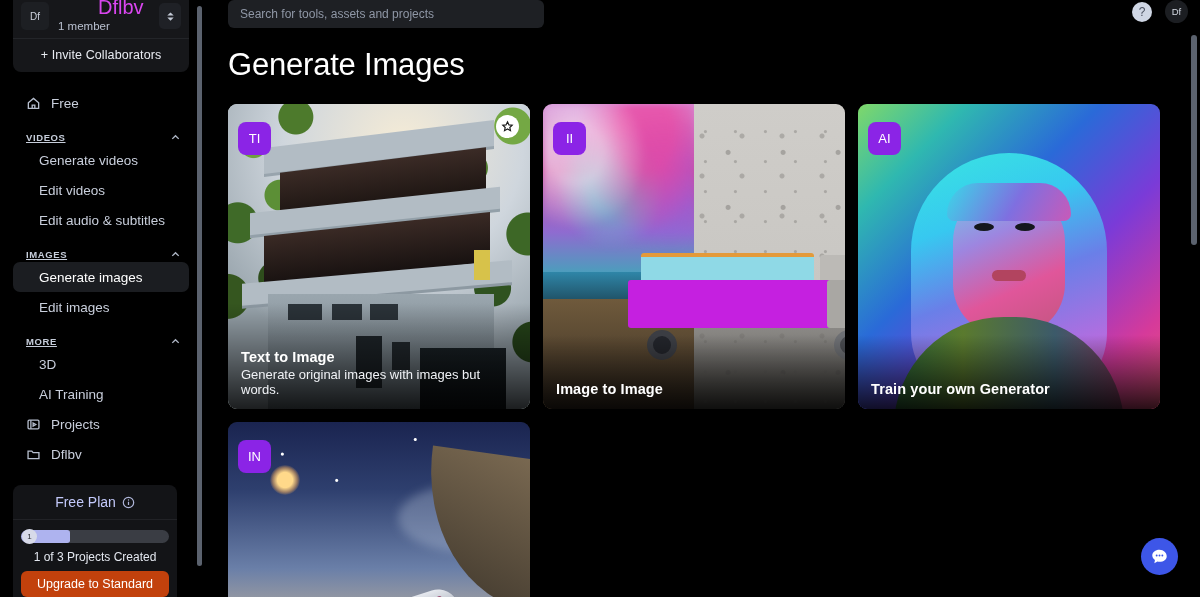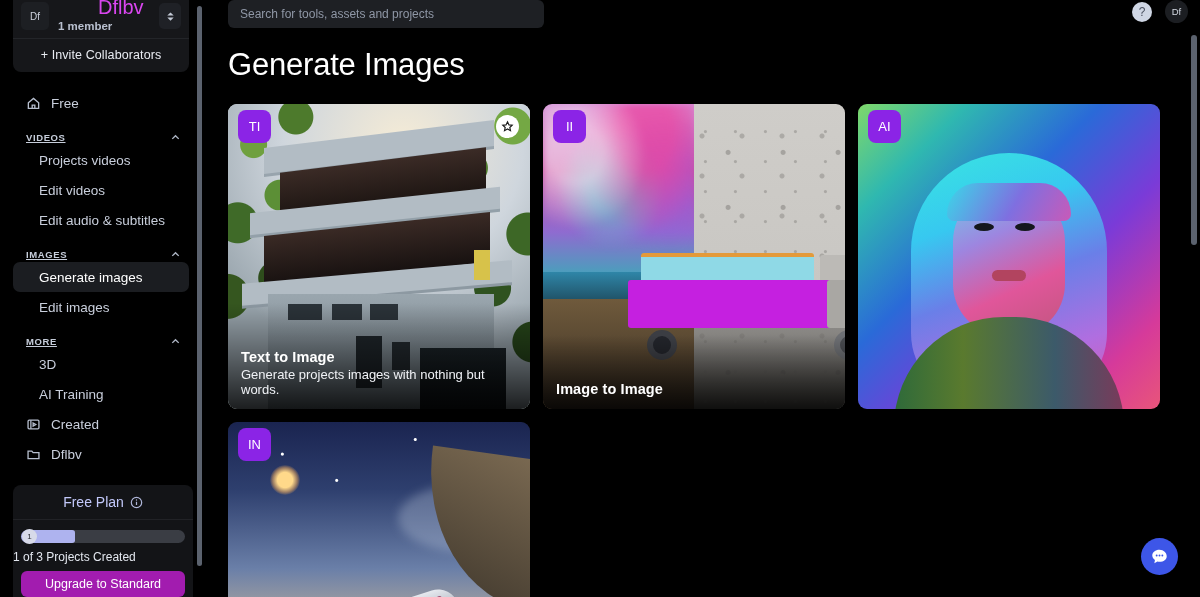--- a/index.html
+++ b/index.html
@@ -27,21 +27,21 @@
   }
   .ws-row { display: flex; align-items: center; padding: 0 8px 6px 8px; height: 38px; }
   .ws-avatar {
     width: 28px; height: 28px; border-radius: 5px;
     background: #1d1f23; color: #cdd2dd;
     font-size: 10px; display: flex; align-items: center; justify-content: center;
     flex: 0 0 28px;
   }
   .ws-meta { flex: 1; margin-left: 9px; min-width: 0; }
   .ws-name { font-size: 20px; color: #d946ef; line-height: 15px; font-weight: 400; margin-left: 40px; }
-  .ws-members { font-size: 11.5px; color: #b9c0cf; margin-top: 5px; font-weight: bold; }
+  .ws-members { font-size: 11.5px; color: #b9c0cf; margin-top: 5px; }
   .ws-sort {
     width: 22px; height: 26px; border-radius: 5px; background: #1f2126;
     display: flex; flex-direction: column; align-items: center; justify-content: center;
     gap: 2px; flex: 0 0 22px;
   }
   .ws-divider { height: 1px; background: #232529; margin: 0; }
   .invite {
     text-align: center; font-size: 12.5px; color: #e9ecf2;
     padding: 9px 0 10px 0; letter-spacing: .1px;
   }
@@ -64,21 +64,21 @@
   .chev svg { width: 11px; height: 11px; stroke: #aeb6c5; fill: none; stroke-width: 1.5; }
   .sub-item {
     height: 30px; display: flex; align-items: center;
     margin: 0 13px; padding-left: 26px; border-radius: 7px;
     font-size: 13.5px; color: #c9cfdc;
   }
   .sub-item.active { background: #1b1d21; color: #ffffff; }
 
   
   .plan {
-    position: absolute; left: 13px; bottom: 0; width: 180px;
+    position: absolute; left: 13px; bottom: 0; width: 164px;
     background: #131417; border-radius: 8px 8px 0 0; overflow: hidden;
   }
   .plan-head {
     display: flex; align-items: center; justify-content: center; gap: 6px;
     height: 34px; font-size: 14px; color: #c3c9fb;
   }
   .info-ic { width: 13px; height: 13px; }
   .info-ic svg { width: 13px; height: 13px; stroke: #aeb5d8; fill: none; stroke-width: 1.3; }
   .plan-divider { height: 1px; background: #212226; }
   .bar-wrap { padding: 10px 8px 0 8px; }
@@ -87,24 +87,24 @@
   }
   .bar-fill {
     position: absolute; left: 0; top: 0; height: 13px; width: 33%;
     border-radius: 7px 3px 3px 7px; background: #aeb3ef;
   }
   .bar-knob {
     position: absolute; left: 1px; top: -1px; width: 15px; height: 15px;
     border-radius: 50%; background: #d7dae9; color: #2b2d33;
     font-size: 8px; display: flex; align-items: center; justify-content: center;
   }
-  .plan-text { text-align: left; font-size: 12px; color: #e3e7ef; padding: 7px 0 7px 0; }
+  .plan-text { text-align: center; font-size: 12px; color: #e3e7ef; padding: 7px 0 7px 0; }
   .upgrade {
     display: block; margin: 0 8px 0 8px; height: 26px; line-height: 26px;
-    text-align: center; border-radius: 6px; background: #a21caf;
+    text-align: center; border-radius: 6px; background: #c2410c;
     color: #fff; font-size: 12.5px; border: 0; width: calc(100% - 16px);
     font-family: inherit;
   }
 
   
   .sb-scroll {
     position: absolute; right: 0px; top: 6px;
     width: 5px; height: 560px; border-radius: 3px; background: #5b626e;
   }
 
@@ -130,21 +130,21 @@
 
   .grid {
     display: grid; grid-template-columns: repeat(3, 302px);
     gap: 13px; padding: 21px 0 0 26px;
   }
   .card {
     position: relative; height: 305px; border-radius: 9px; overflow: hidden;
     background: #111;
   }
   .badge {
-    position: absolute; left: 10px; top: 6px; width: 33px; height: 33px;
+    position: absolute; left: 10px; top: 18px; width: 33px; height: 33px;
     border-radius: 8px; background: #8b24e6; color: #fff;
     font-size: 13px; display: flex; align-items: center; justify-content: center;
     z-index: 4; font-weight: 400;
   }
   .fav {
     position: absolute; right: 11px; top: 11px; width: 23px; height: 23px;
     border-radius: 50%; background: #fff; display: flex; align-items: center; justify-content: center;
     z-index: 4;
   }
   .fav svg { width: 13px; height: 13px; stroke: #1a1a1a; fill: none; stroke-width: 1.4; }
@@ -308,21 +308,21 @@
 
       <div class="sec-head">
         <span>VIDEOS</span>
         <span class="chev">
           <svg viewBox="0 0 12 12">
               <path d="M2.5 7.5 L6 4 L9.5 7.5"></path>
             </svg>
         </span>
       </div>
       <div class="sub-item">
-        <span>Projects videos</span>
+        <span>Generate videos</span>
       </div>
       <div class="sub-item">
         <span>Edit videos</span>
       </div>
       <div class="sub-item">
         <span>Edit audio &amp; subtitles</span>
       </div>
 
       <div class="sec-head">
         <span>IMAGES</span>
@@ -355,21 +355,21 @@
       </div>
 
       <div class="nav-item">
         <span class="nav-icon">
           <svg viewBox="0 0 16 16">
               <rect x="2.2" y="3.4" width="11.6" height="9.2" rx="1.2"></rect>
               <path d="M5.2 3.4 V12.6"></path>
               <path d="M7.6 6.4 L10.4 8 L7.6 9.6 Z"></path>
             </svg>
         </span>
-        <span>Created</span>
+        <span>Projects</span>
       </div>
       <div class="nav-item">
         <span class="nav-icon">
           <svg viewBox="0 0 16 16">
               <path d="M2.2 12.4 V4.4 h4 l1.4 1.6 h6.2 v6.4 z"></path>
             </svg>
         </span>
         <span>Dflbv</span>
       </div>
     </nav>
@@ -432,21 +432,21 @@
           <div class="glass"></div>
         </div>
         <div class="badge">TI</div>
         <div class="fav">
           <svg viewBox="0 0 16 16">
               <path d="M8 2.2 L9.8 6 L13.8 6.4 L10.8 9.2 L11.7 13.2 L8 11.1 L4.3 13.2 L5.2 9.2 L2.2 6.4 L6.2 6 Z"></path>
             </svg>
         </div>
         <div class="cap">
           <div class="cap-t">Text to Image</div>
-          <div class="cap-s">Generate projects images with nothing but words.</div>
+          <div class="cap-s">Generate original images with images but words.</div>
         </div>
       </div>
 
       <div class="card">
         <div class="art a2">
           <div class="half left">
               <div class="cloudy"></div>
               <div class="sea"></div>
               <div class="ground"></div>
             </div>
@@ -472,20 +472,23 @@
         <div class="art a3">
           <div class="hair"></div>
           <div class="face"></div>
           <div class="bang"></div>
           <div class="eye eyeL"></div>
             <div class="eye eyeR"></div>
           <div class="lip"></div>
           <div class="shoulder"></div>
         </div>
         <div class="badge">AI</div>
+        <div class="cap">
+          <div class="cap-t">Train your own Generator</div>
+        </div>
       </div>
 
       <div class="card">
         <div class="art a4">
           <div class="stars"></div>
             <div class="sun"></div>
             <div class="planet"></div>
           <div class="wing"></div>
             <div class="ship"></div>
             <div class="shipstripe"></div>

